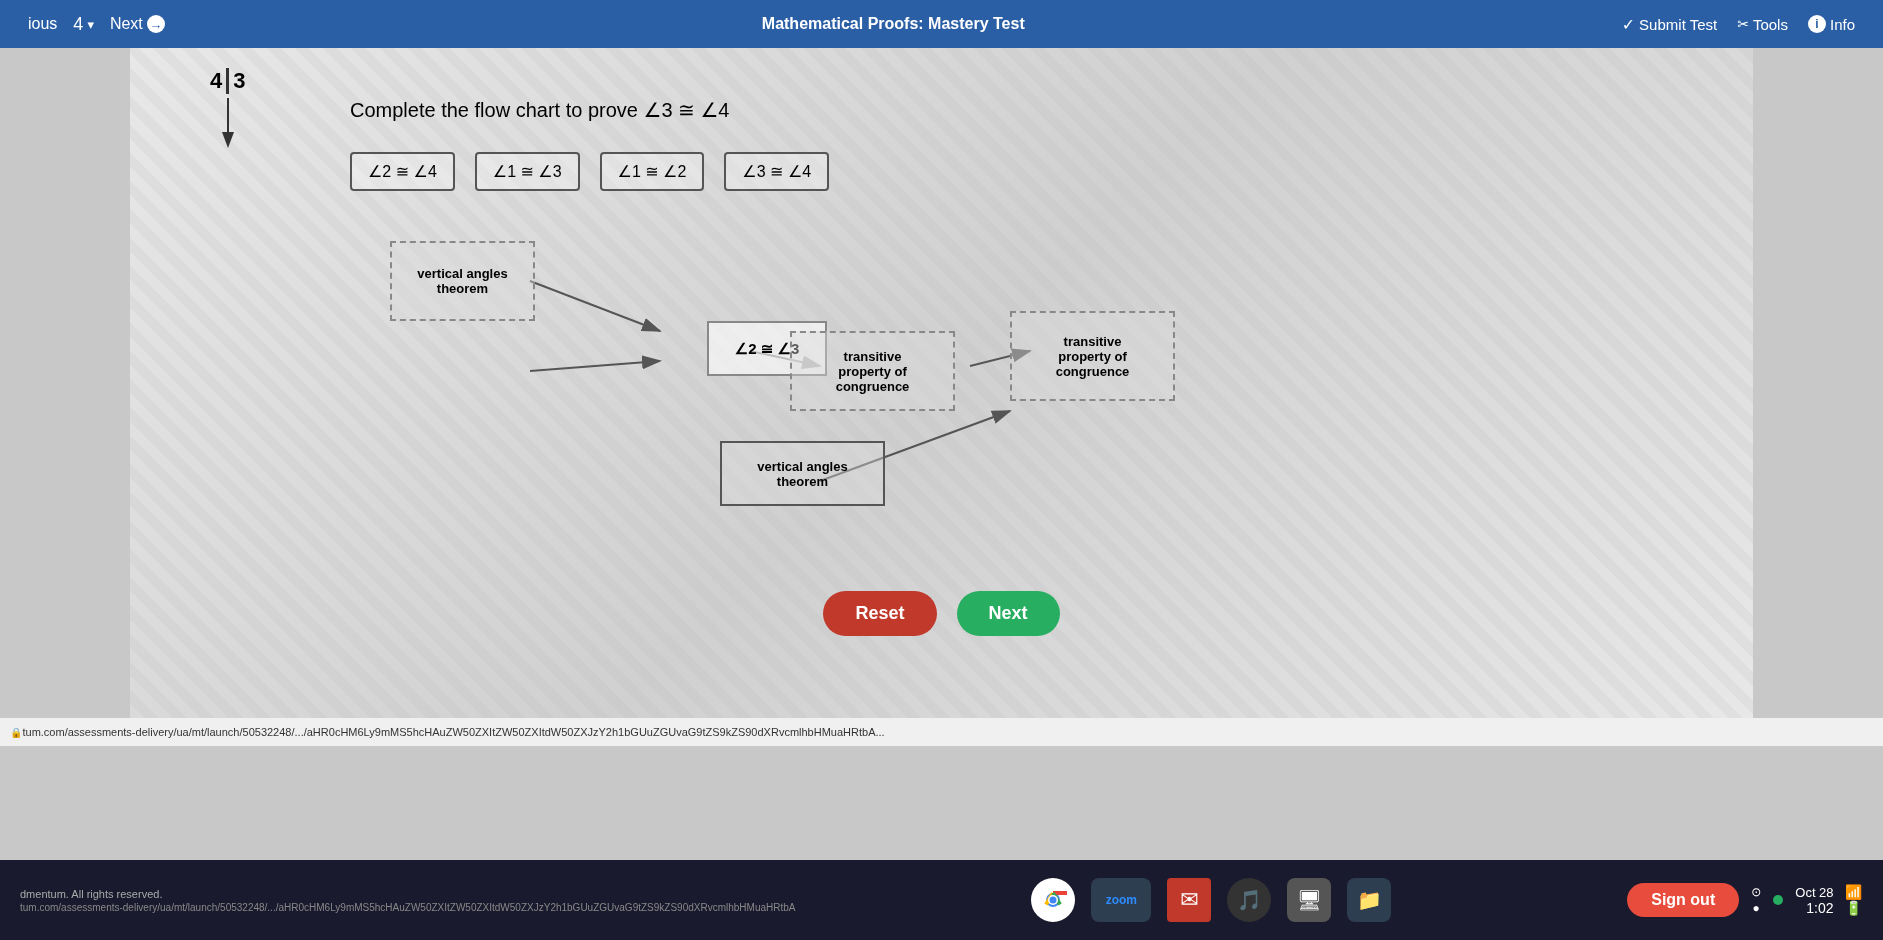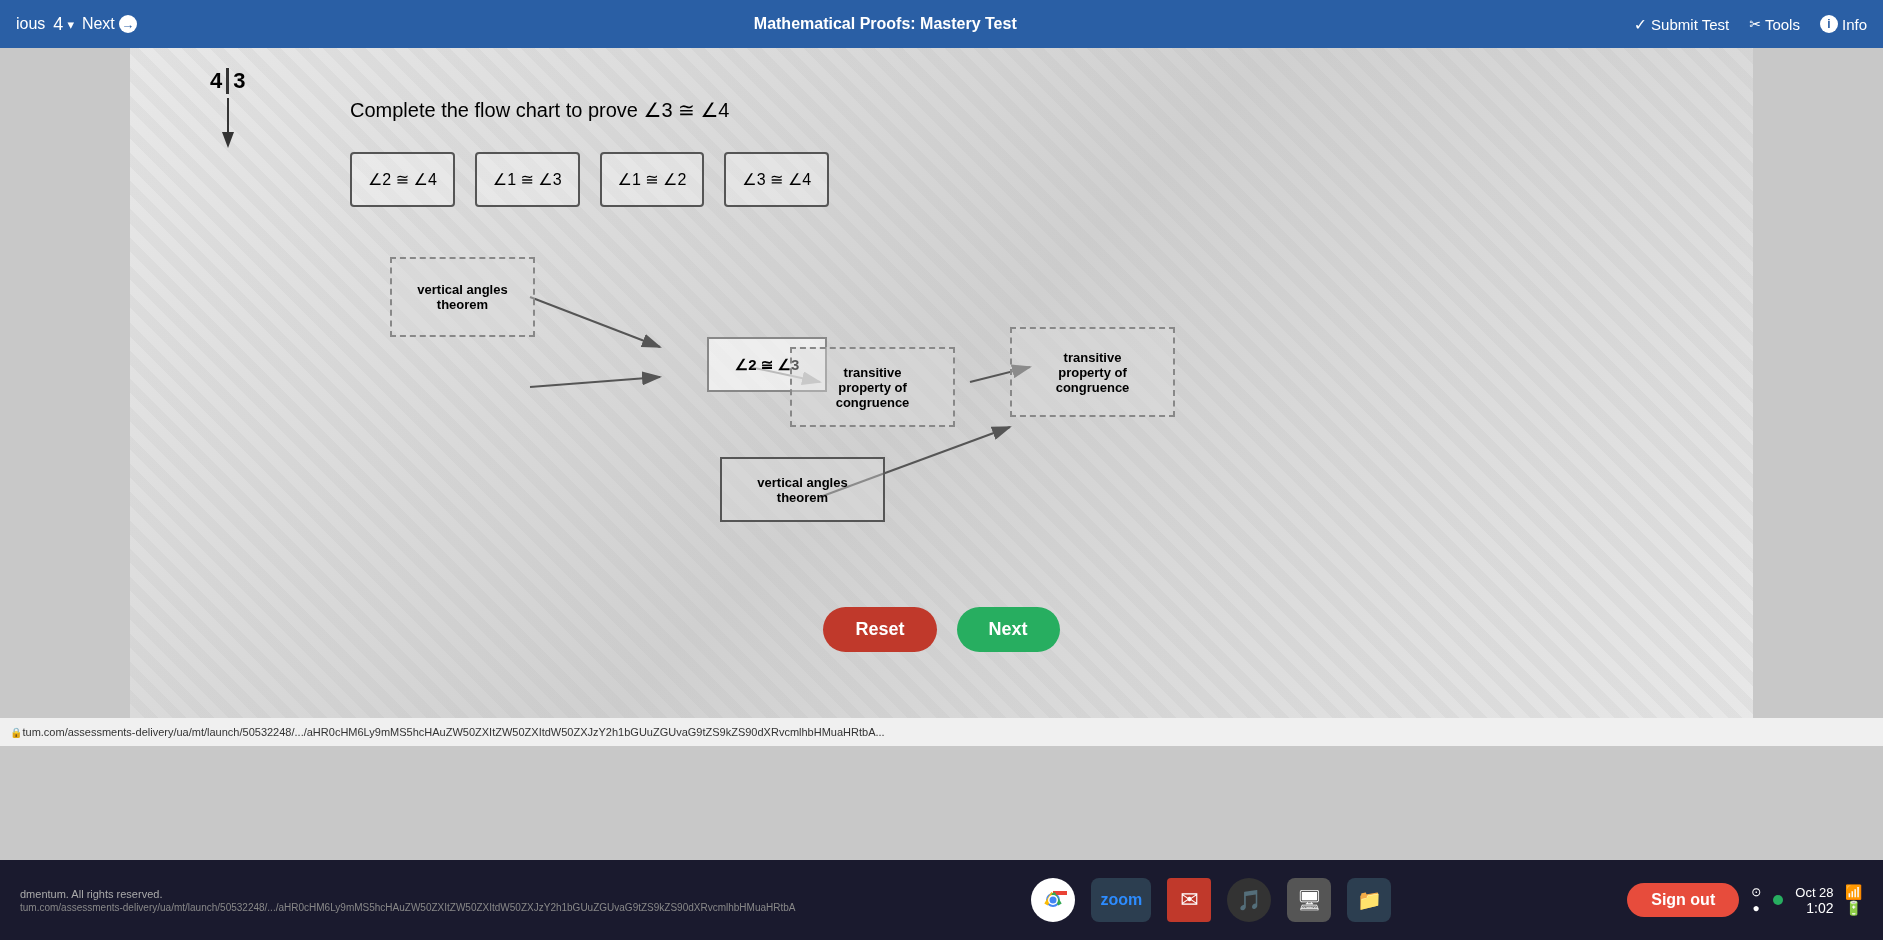--- a/index.html
+++ b/index.html
@@ -11,22 +11,22 @@
       overflow: hidden;
       position: relative;
     }
 
     
     .top-nav {
       background: #2a5fa5;
       height: 48px;
       display: flex;
       align-items: center;
-      padding: 0 16px;
-      gap: 8px;
+      padding: 0 28px;
+      gap: 16px;
       position: relative;
       z-index: 10;
     }
     .nav-previous {
       color: #fff;
       font-size: 16px;
       cursor: pointer;
     }
     .nav-question-num {
       color: #fff;
@@ -115,21 +115,21 @@
 
     
     .answer-choices {
       display: flex;
       gap: 20px;
       margin: 20px 0 20px 180px;
     }
     .answer-box {
       border: 2px solid #555;
       border-radius: 4px;
-      padding: 16px 16px;
+      padding: 8px 16px;
       font-size: 16px;
       background: rgba(255,255,255,0.3);
       cursor: pointer;
       min-width: 100px;
       text-align: center;
     }
 
     
     .flow-box {
       position: absolute;
@@ -414,21 +414,21 @@
         <circle cx="14" cy="14" r="7" fill="#4285F4"></circle>
         <path d="M14 7 h14" stroke="#EA4335" stroke-width="4" fill="none"></path>
         <path d="M14 7 L7 18.5" stroke="#FBBC05" stroke-width="4" fill="none"></path>
         <path d="M14 7 L21 18.5" stroke="#34A853" stroke-width="4" fill="none"></path>
         <circle cx="14" cy="14" r="5" fill="white"></circle>
         <circle cx="14" cy="14" r="3.5" fill="#4285F4"></circle>
       </svg>
     </div>
 
     <div class="taskbar-zoom">
-      <span style="color:#2d8cff; font-size:16px; font-weight:bold;">zoom</span>
+      <span style="color:#2d8cff; font-size:12px; font-weight:bold;">zoom</span>
     </div>
 
     <div style="background:#c0392b; border-radius:4px; width:44px; height:44px; display:flex; align-items:center; justify-content:center;">
       <span style="color:white; font-size:22px;">✉</span>
     </div>
 
     <div style="background:#333; border-radius:50%; width:44px; height:44px; display:flex; align-items:center; justify-content:center;">
       <span style="color:white; font-size:20px;">🎵</span>
     </div>
 

